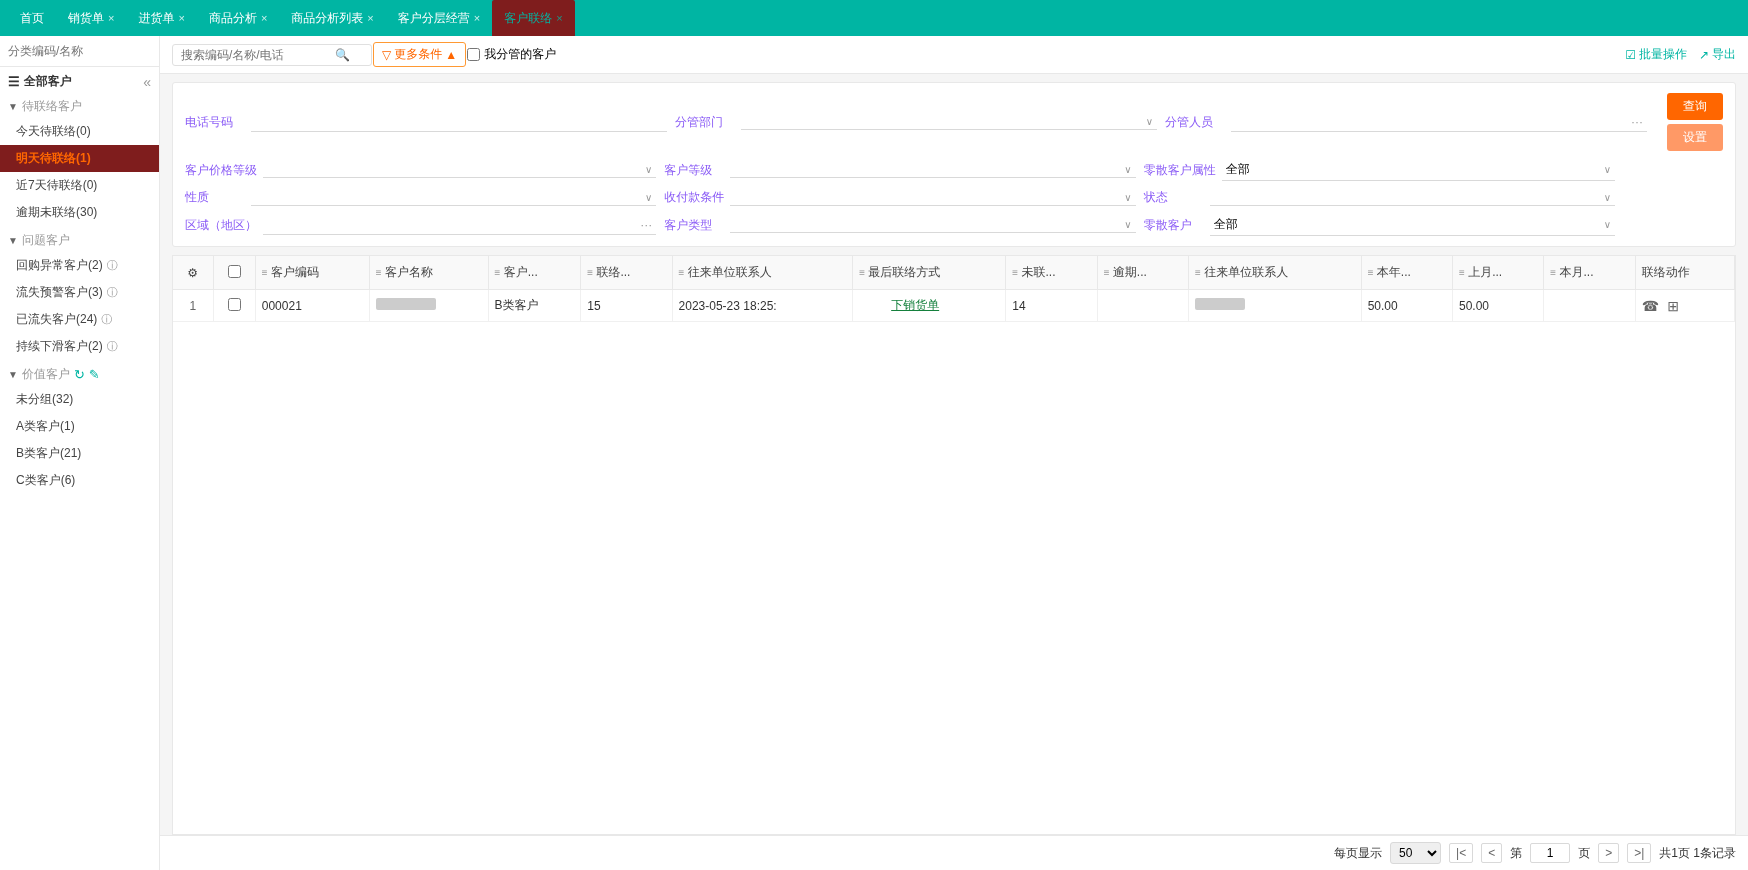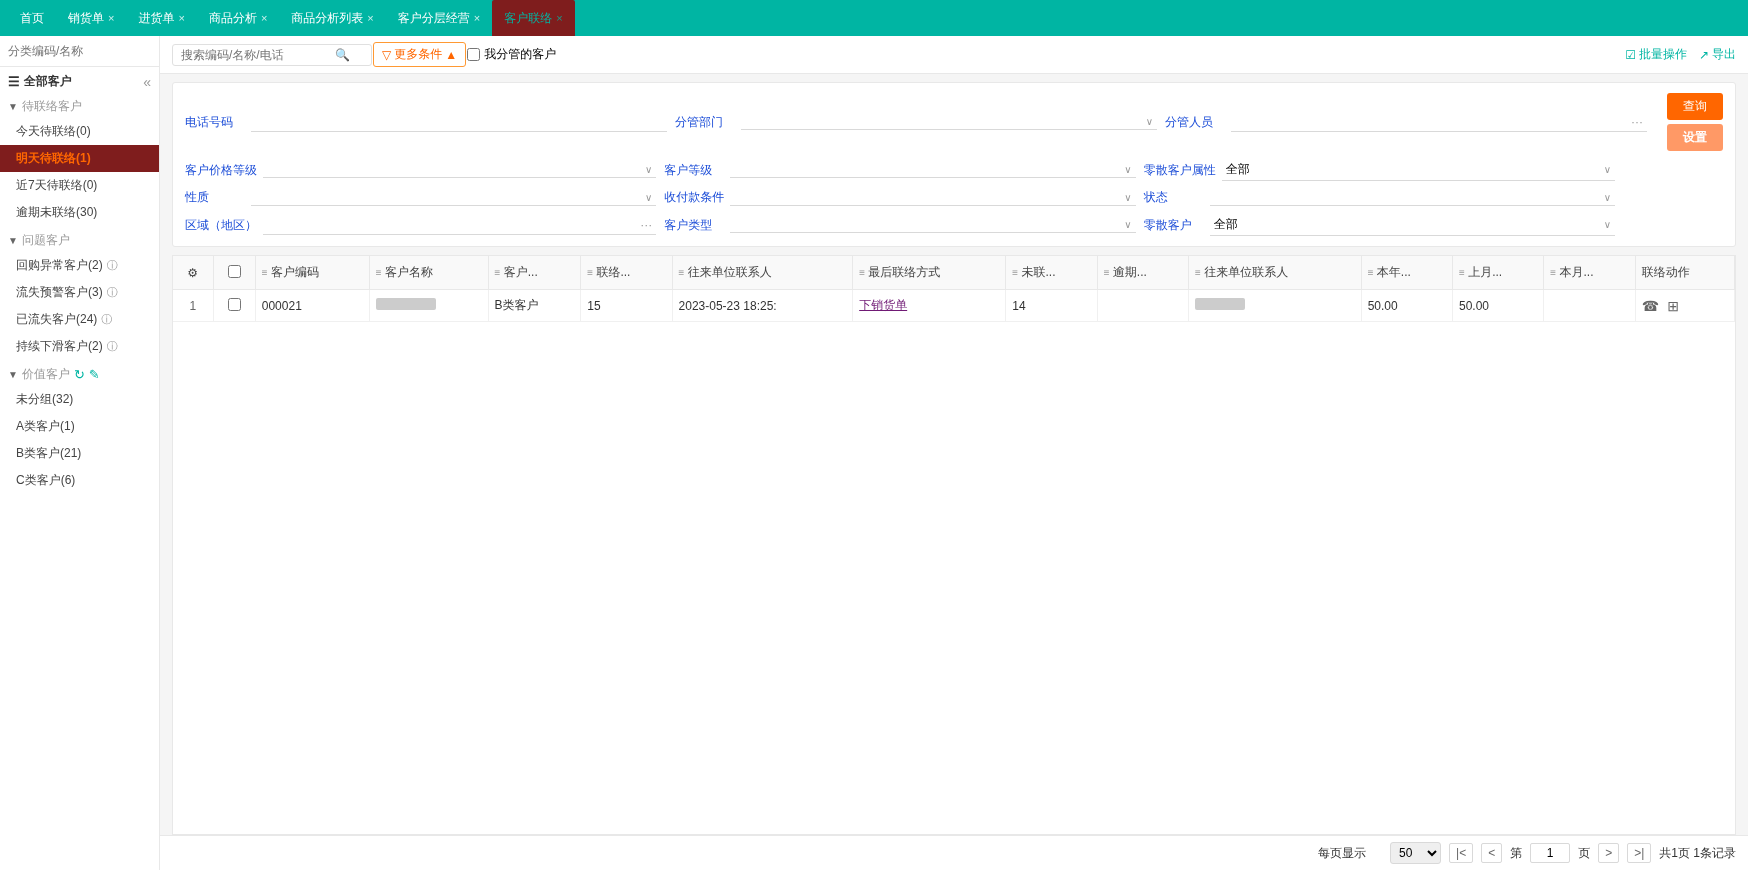--- a/index.html
+++ b/index.html
@@ -175,21 +175,21 @@
     }
     .filter-row:last-child { margin-bottom: 0; }
     .filter-item {
       display: flex;
       align-items: center;
       flex: 1;
       gap: 6px;
       min-width: 0;
     }
     .filter-label {
-      color: #1d4ed8;
+      color: #8b5cf6;
       white-space: nowrap;
       font-size: 12px;
       min-width: 60px;
     }
     .filter-input {
       flex: 1;
       border: none;
       border-bottom: 1px solid #d9d9d9;
       outline: none;
       padding: 2px 4px;
@@ -221,21 +221,20 @@
       font-size: 12px;
     }
     .btn-set {
       background: #ff9966;
       color: #fff;
       border: none;
       padding: 5px 16px;
       border-radius: 3px;
       cursor: pointer;
       font-size: 12px;
-      font-weight: bold;
     }
     .filter-dots { color: #999; cursor: pointer; }
 
     
     .table-container {
       flex: 1;
       margin: 8px 12px 0 12px;
       background: #fff;
       border: 1px solid #e8e8e8;
       overflow: auto;
@@ -262,42 +261,41 @@
       border-bottom: 1px solid #f0f0f0;
     }
     tbody td {
       padding: 7px 6px;
       color: #333;
       border-right: 1px solid #f0f0f0;
       font-size: 12px;
       white-space: nowrap;
     }
     tbody td:first-child { text-align: center; color: #666; }
-    .td-link { color: #701a75; cursor: pointer; text-decoration: underline; }
+    .td-link { color: #15803d; cursor: pointer; text-decoration: underline; margin-left: 32px; }
     .action-icons { display: flex; gap: 8px; align-items: center; }
     .action-icon { cursor: pointer; color: #666; font-size: 14px; }
 
     
     .footer {
       background: #fff;
       border-top: 1px solid #e8e8e8;
       padding: 6px 12px;
       display: flex;
       align-items: center;
       justify-content: flex-end;
       gap: 8px;
       font-size: 12px;
       color: #333;
     }
     .footer-select {
       border: 1px solid #d9d9d9;
       padding: 2px 4px;
       border-radius: 3px;
       font-size: 12px;
-      margin-left: 16px;
     }
     .page-btn {
       border: 1px solid #d9d9d9;
       background: #fff;
       padding: 2px 6px;
       cursor: pointer;
       border-radius: 2px;
       color: #666;
     }
     .page-input {

